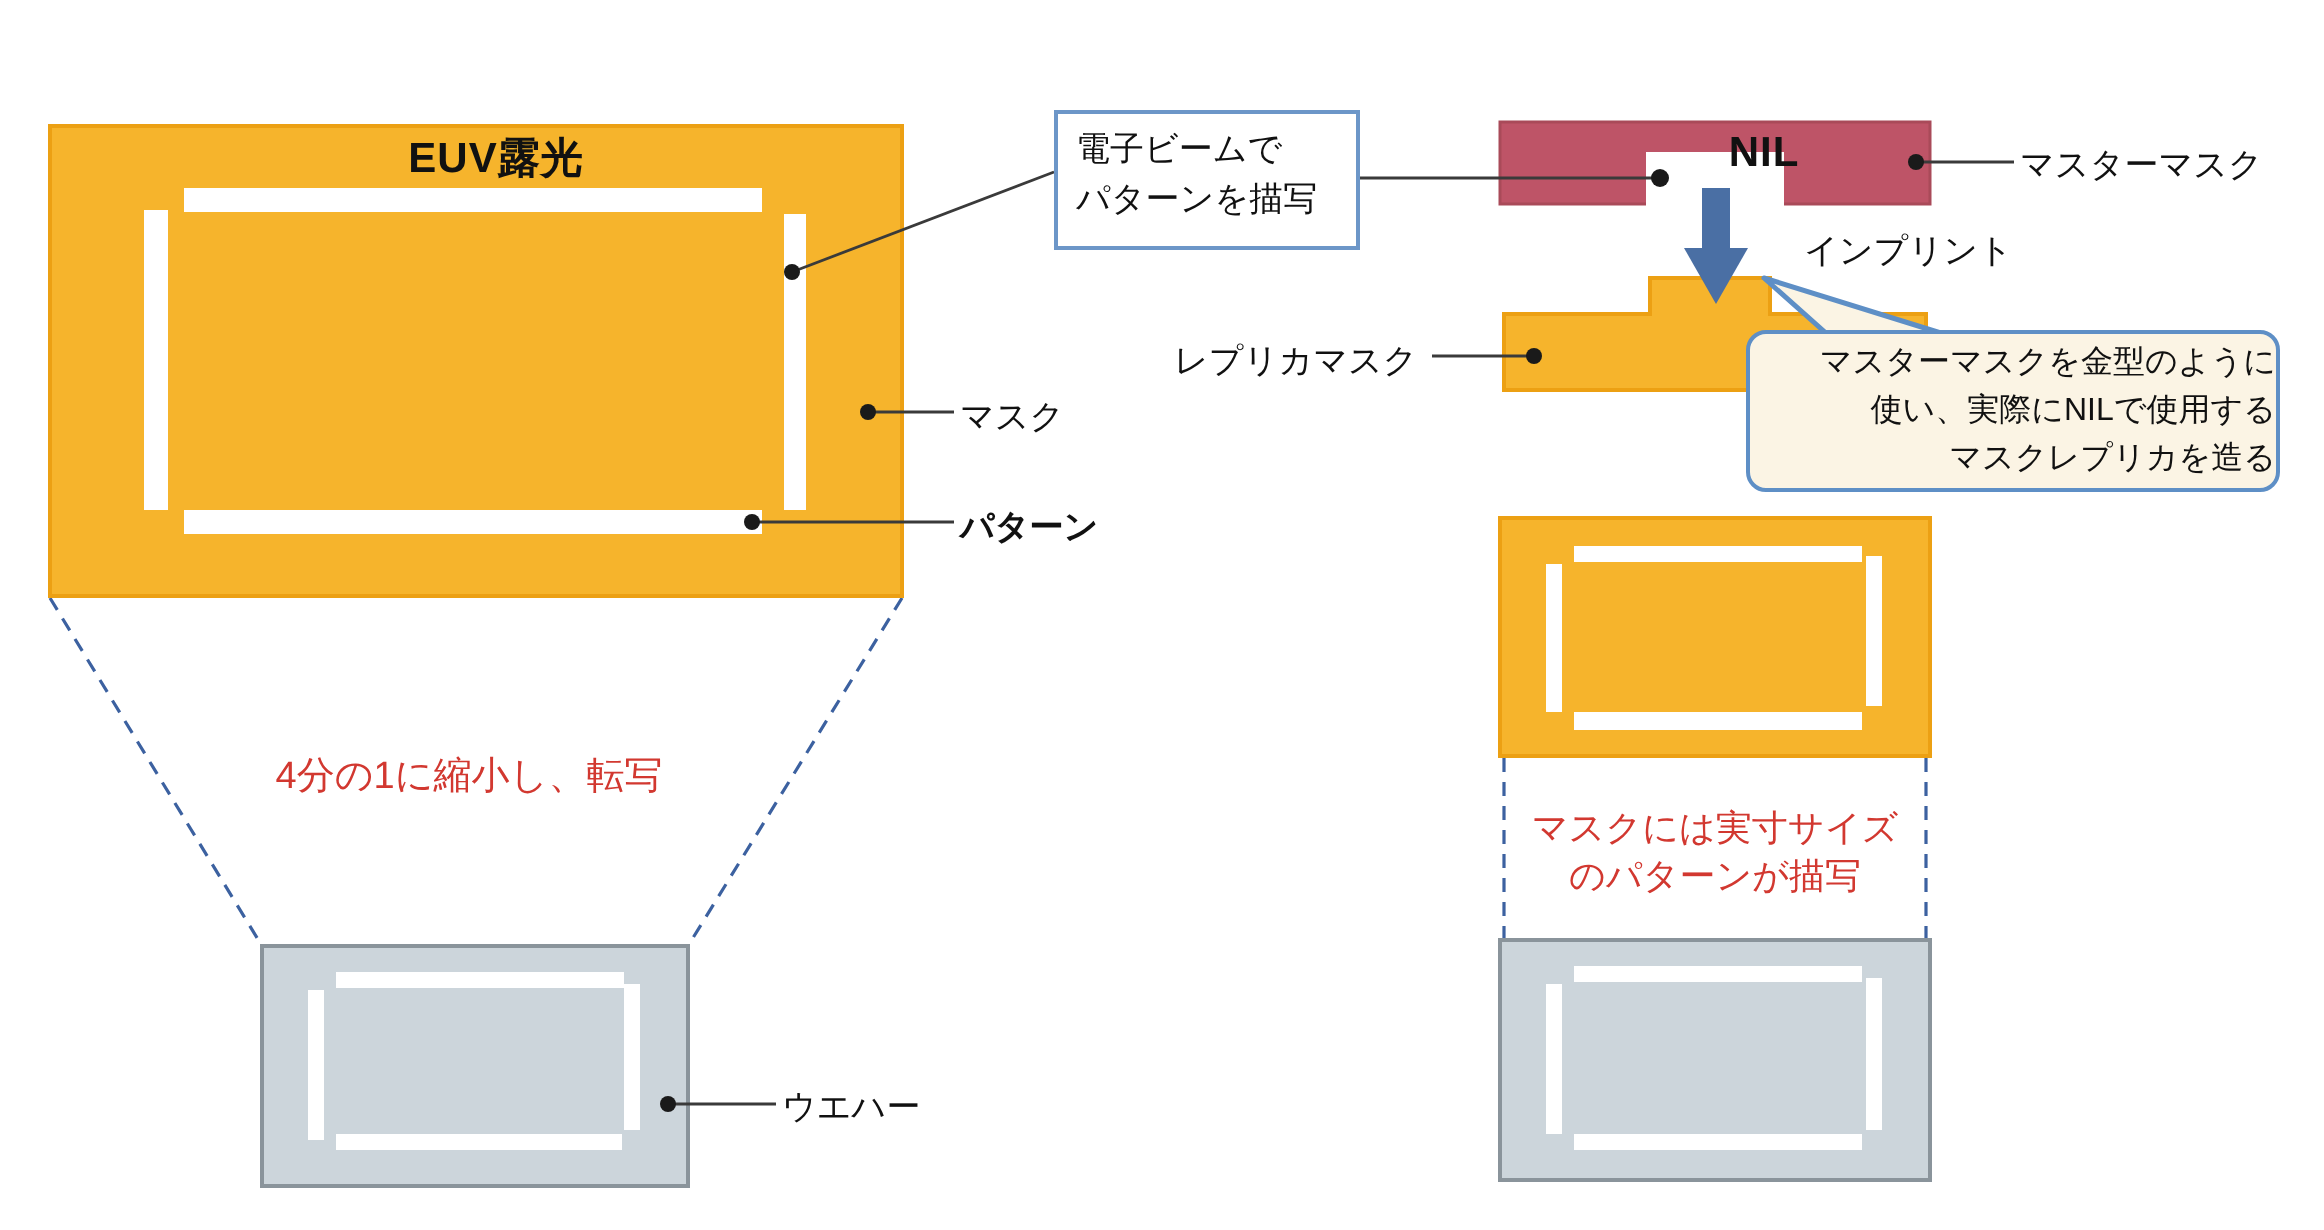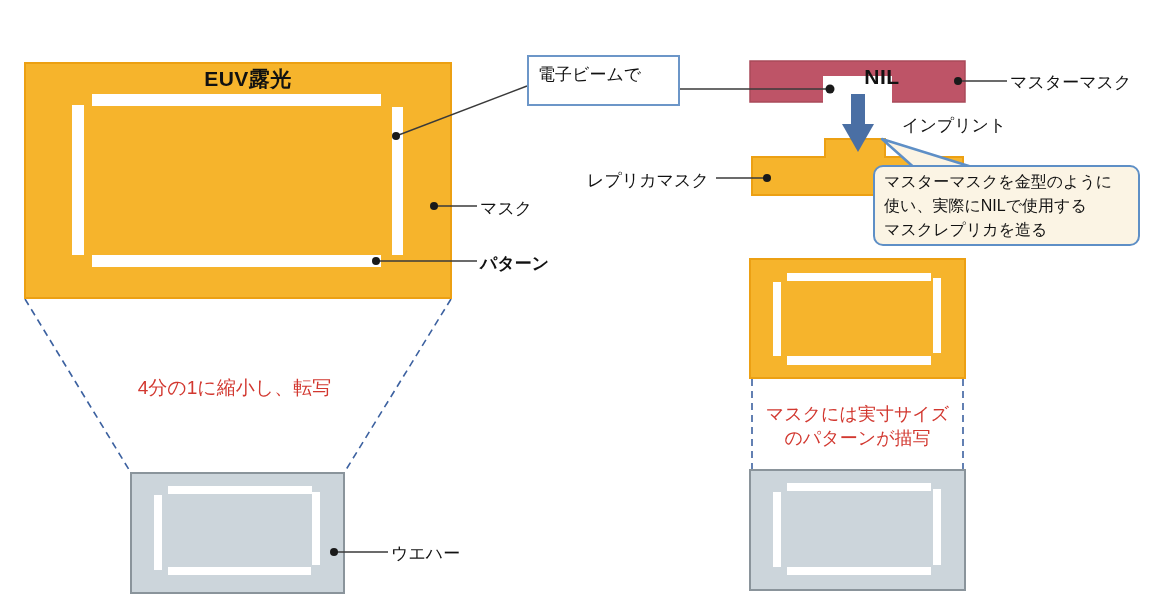--- a/index.html
+++ b/index.html
@@ -21,28 +21,28 @@
   .dot{fill:#1a1a1a;stroke:none;}
   .arrow{fill:var(--arrow-blue);stroke:none;}
   .tail{fill:var(--bubble-fill);stroke:var(--bubble-border);stroke-width:2.5px;stroke-linejoin:round;}
 
   
   .t{position:absolute;white-space:nowrap;}
   .title{font-size:21px;font-weight:600;text-align:center;letter-spacing:.5px;margin-top:44px;}
   .lbl{font-size:17px;}
   .red-note{color:var(--red-text);font-weight:normal;text-align:center;}
   .callout-box{
-    position:absolute;left:527px;top:55px;width:153px;height:51px;box-sizing:border-box;
+    position:absolute;left:527px;top:55px;width:153px;height:70px;box-sizing:border-box;
     background:#fff;border:2px solid var(--callout-border);
     font-size:17px;line-height:25px;padding:5px 0 0 9px;
   }
   .bubble{
     position:absolute;left:873px;top:165px;width:267px;height:81px;box-sizing:border-box;
     background:var(--bubble-fill);border:2.5px solid var(--bubble-border);border-radius:10px;
-    font-size:16px;line-height:24px;padding:3px 0 0 9px;
+    font-size:16px;line-height:24px;padding:3px 0 0 9px;text-align:right;
   }
   .line{display:block;}
 </style>
 </head>
 <body>
 
 <div class="stage">
 
   <svg class="layer" viewBox="0 0 1162 615">
 
@@ -126,20 +126,21 @@
     </g>
 
     <polygon class="tail" points="882,139 972,167 918,171"></polygon>
   </svg>
 
   <div class="t title" style="left:148px;top:21px;width:200px;">EUV露光</div>
   <div class="t title" style="left:832px;top:21px;width:100px;">NIL</div>
 
   <div class="callout-box">
     <span class="line">電子ビームで</span>
+    <span class="line">パターンを描写</span>
   </div>
 
   <div class="t lbl" style="left:480px;top:197px;">マスク</div>
   <div class="t lbl" style="left:480px;top:252px;font-weight:bold;">パターン</div>
   <div class="t lbl" style="left:391px;top:542px;">ウエハー</div>
   <div class="t red-note" style="left:122px;top:375px;width:225px;font-size:19px;">4分の1に縮小し、転写</div>
 
   <div class="t lbl" style="left:1010px;top:71px;">マスターマスク</div>
   <div class="t lbl" style="left:902px;top:114px;">インプリント</div>
   <div class="t lbl" style="left:587px;top:169px;">レプリカマスク</div>

